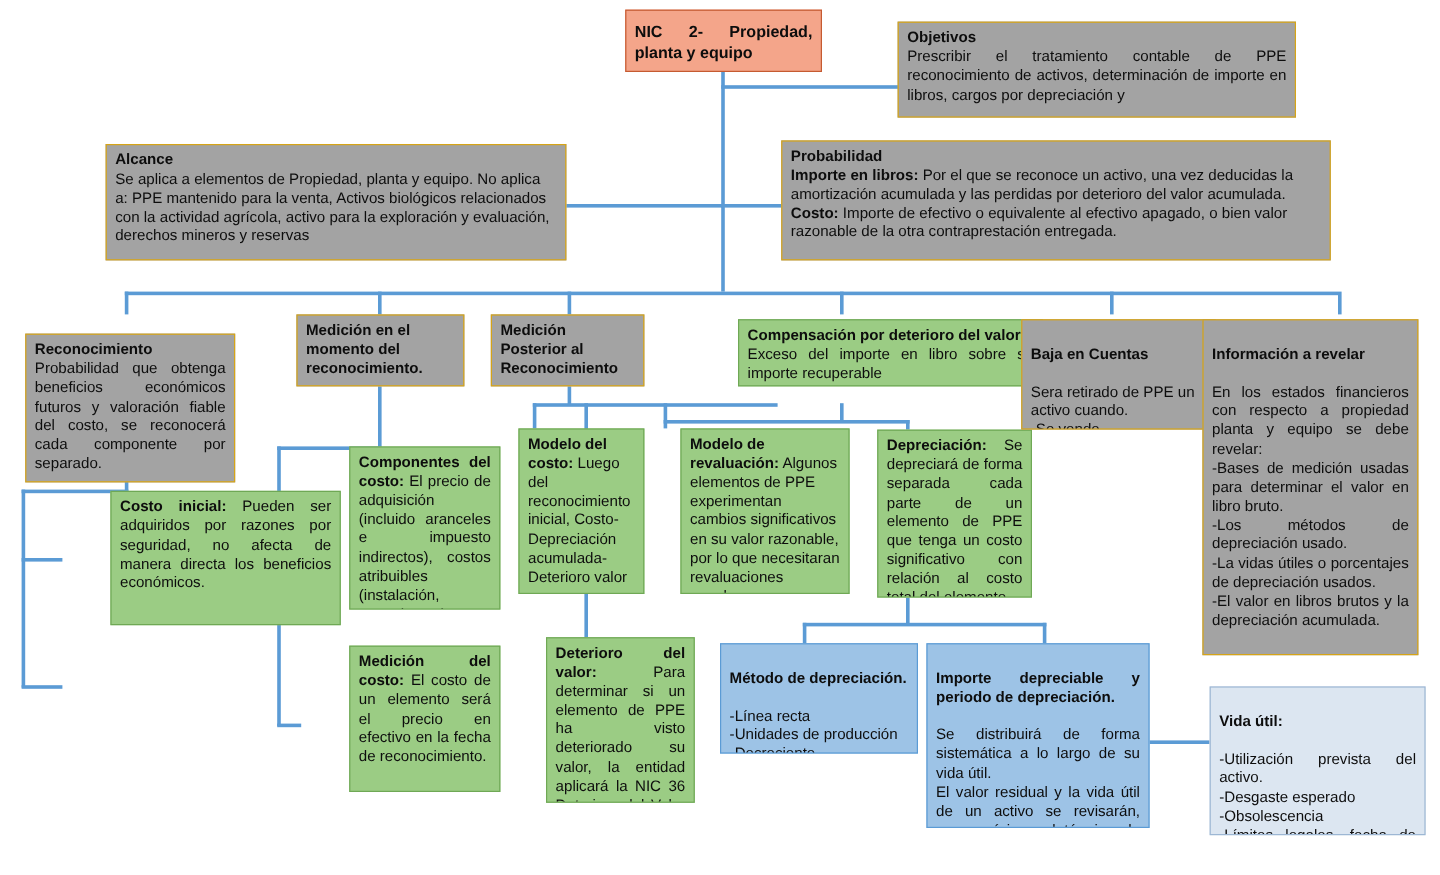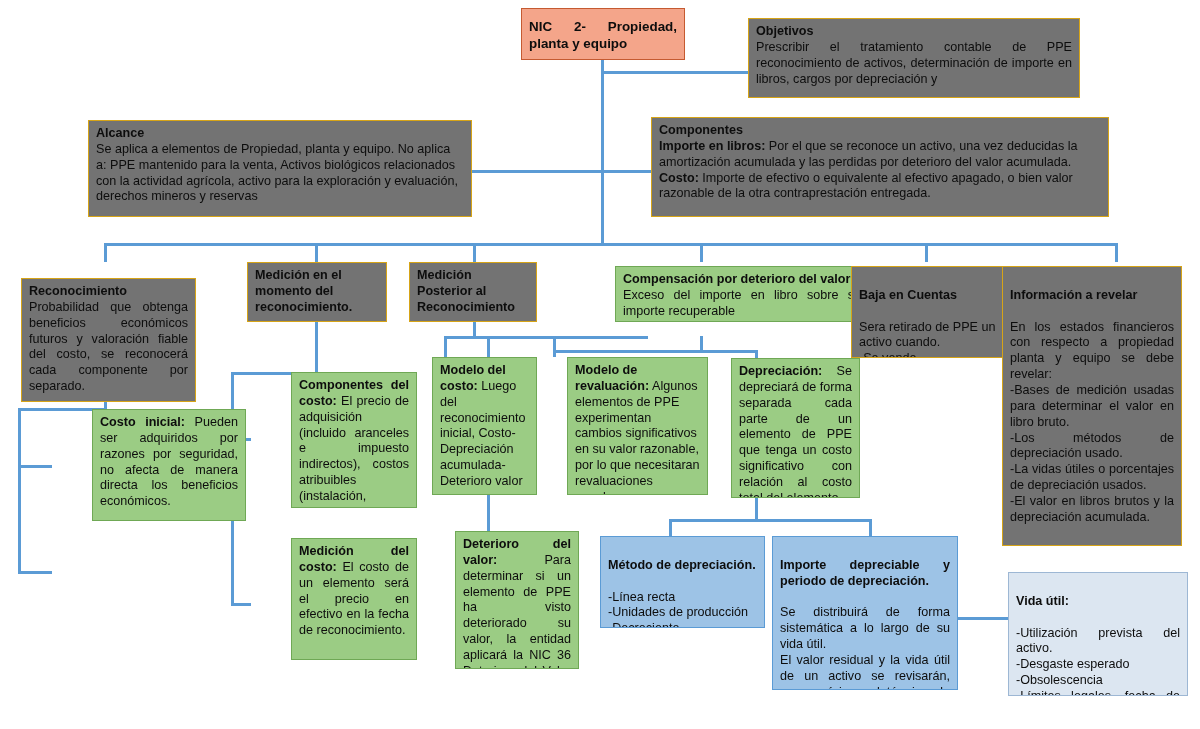--- a/index.html
+++ b/index.html
@@ -28,21 +28,21 @@
     text-align:justify;
     -moz-text-align-last:left;
     text-align-last:left;
     overflow:hidden;
   }
   .node .ttl{font-weight:bold;}
   .node .ttl-block{font-weight:bold;display:block;}
 
   
   .pal-salmon{background:#F4A58A;border:1px solid #C55A31;font-weight:bold;font-size:13.4px;}
-  .pal-amber {background:#737373;border:1px solid #D6A417;}
+  .pal-amber {background:#a3a3a3;border:1px solid #D6A417;}
   .pal-green {background:#9BCC84;border:1px solid #6FA855;margin-left:40px;}
   .pal-blue  {background:#9DC3E6;border:1px solid #5B9BD5;}
   .pal-paleblue{background:#DCE6F1;border:1px solid #9DB7D4;}
 
   .just{text-align:justify;text-align-last:left;-moz-text-align-last:left;}
   .left{text-align:left;text-align-last:left;}
 </style>
 </head>
 <body>
 
@@ -100,31 +100,31 @@
     <span class="ttl-block">Objetivos</span>
     <span>Prescribir el tratamiento contable de PPE reconocimiento de activos, determinación de importe en libros, cargos por depreciación y</span>
   </div>
 
   <div class="node pal-amber left" style="left:88px;top:120px;width:384px;height:97px;">
     <span class="ttl-block">Alcance</span>
     <span>Se aplica a elementos de Propiedad, planta y equipo. No aplica a: PPE mantenido para la venta, Activos biológicos relacionados con la actividad agrícola, activo para la exploración y evaluación, derechos mineros y reservas</span>
   </div>
 
   <div class="node pal-amber left" style="left:651px;top:117px;width:458px;height:100px;">
-    <span class="ttl-block">Componentes</span>
+    <span class="ttl-block">Probabilidad</span>
     <span class="ttl">Importe en libros:</span><span> Por el que se reconoce un activo, una vez deducidas la amortización acumulada y las perdidas por deterioro del valor acumulada.</span>
     <span class="ttl">Costo:</span><span> Importe de efectivo o equivalente al efectivo apagado, o bien valor razonable de la otra contraprestación entregada.</span>
   </div>
 
   <div class="node pal-amber just" style="left:21px;top:278px;width:175px;height:124px;">
     <span class="ttl-block">Reconocimiento</span>
     <span>Probabilidad que obtenga beneficios económicos futuros y valoración fiable del costo, se reconocerá cada componente por separado.</span>
   </div>
 
-  <div class="node pal-green just" style="left:52px;top:409px;width:154px;height:112px;">
+  <div class="node pal-green just" style="left:52px;top:409px;width:192px;height:112px;">
     <span class="ttl">Costo inicial:</span><span> Pueden ser adquiridos por razones por seguridad, no afecta de manera directa los beneficios económicos.</span>
   </div>
 
 
   <div class="node pal-amber left" style="left:247px;top:262px;width:140px;height:60px;font-weight:bold;">
     <span>Medición en el momento del reconocimiento.</span>
   </div>
 
   <div class="node pal-green just" style="left:251px;top:372px;width:126px;height:136px;">
     <span class="ttl">Componentes del costo:</span><span> El precio de adquisición (incluido aranceles e impuesto indirectos), costos atribuibles (instalación, montaje etc.).</span>

